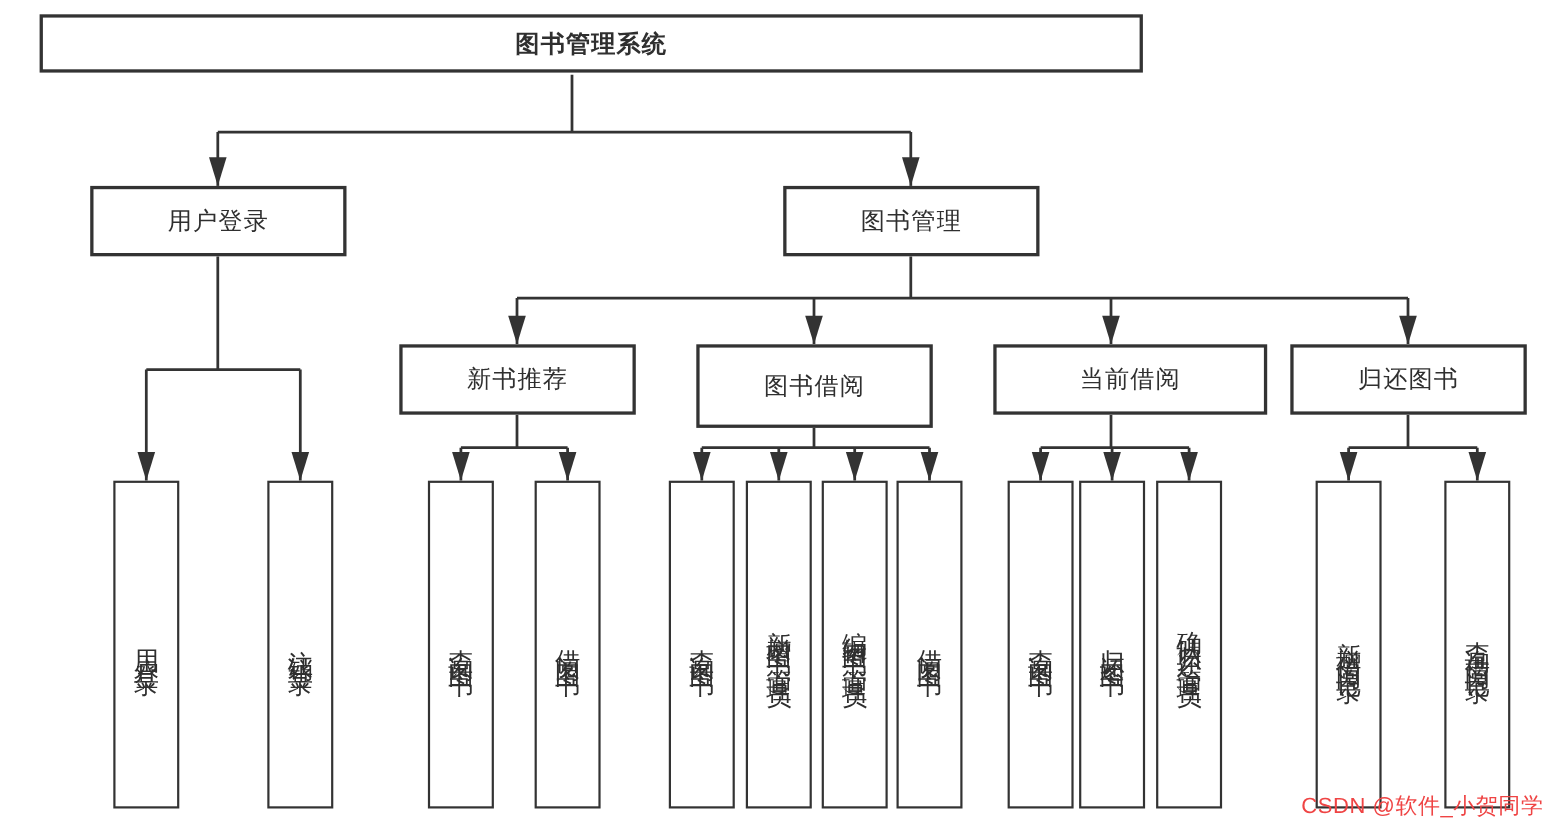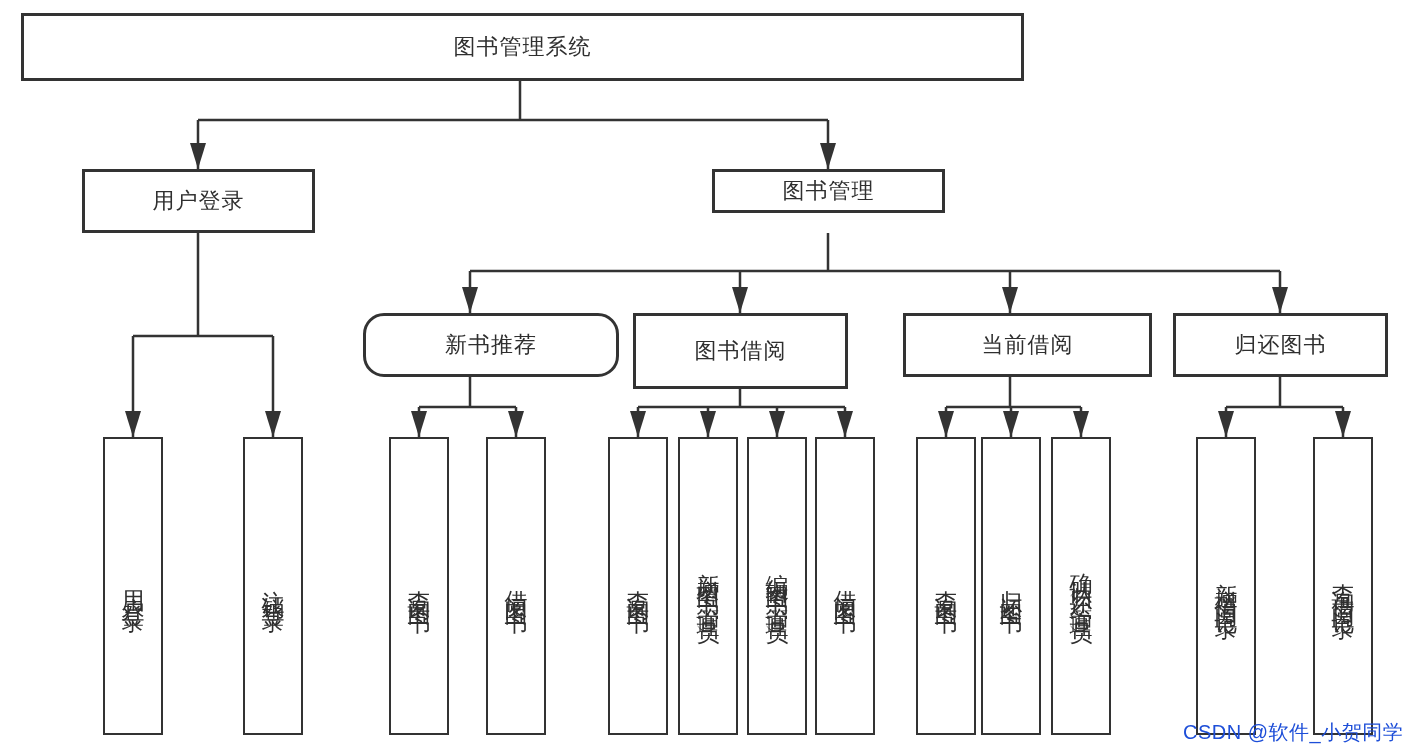--- a/index.html
+++ b/index.html
@@ -44,21 +44,21 @@
     font-size: 23px;
     line-height: 1;
     letter-spacing: 7px;
     white-space: nowrap;
   }
   .watermark {
     position: absolute;
     left: 1183px;
     top: 719px;
     font-size: 20px;
-    color: #1d4ed8;
+    color: #ef4444;
     letter-spacing: 0.5px;
     z-index: 5;
   }
 </style>
 </head>
 <body>
 
 <div class="canvas">
 
   <svg class="connectors" width="1405" height="747" viewBox="0 0 1405 747">
@@ -85,32 +85,32 @@
       <polygon points="769,411 785,411 777,437"></polygon>
       <polygon points="837,411 853,411 845,437"></polygon>
       <polygon points="938,411 954,411 946,437"></polygon>
       <polygon points="1003,411 1019,411 1011,437"></polygon>
       <polygon points="1073,411 1089,411 1081,437"></polygon>
       <polygon points="1218,411 1234,411 1226,437"></polygon>
       <polygon points="1335,411 1351,411 1343,437"></polygon>
     </g>
   </svg>
 
-  <div class="node" style="left:21px; top:13px; width:1003px; height:68px;">
+  <div class="node" style="left:36px; top:13px; width:1003px; height:53px;font-weight:bold;">
     <span>图书管理系统</span>
   </div>
 
   <div class="node" style="left:82px; top:169px; width:233px; height:64px;">
     <span>用户登录</span>
   </div>
-  <div class="node" style="left:712px; top:169px; width:233px; height:44px;">
+  <div class="node" style="left:712px; top:169px; width:233px; height:64px;">
     <span>图书管理</span>
   </div>
 
-  <div class="node" style="left:363px; top:313px; width:256px; height:64px;border-radius:21px;">
+  <div class="node" style="left:363px; top:313px; width:215px; height:64px;">
     <span>新书推荐</span>
   </div>
   <div class="node" style="left:633px; top:313px; width:215px; height:76px;">
     <span>图书借阅</span>
   </div>
   <div class="node" style="left:903px; top:313px; width:249px; height:64px;">
     <span>当前借阅</span>
   </div>
   <div class="node" style="left:1173px; top:313px; width:215px; height:64px;">
     <span>归还图书</span>

